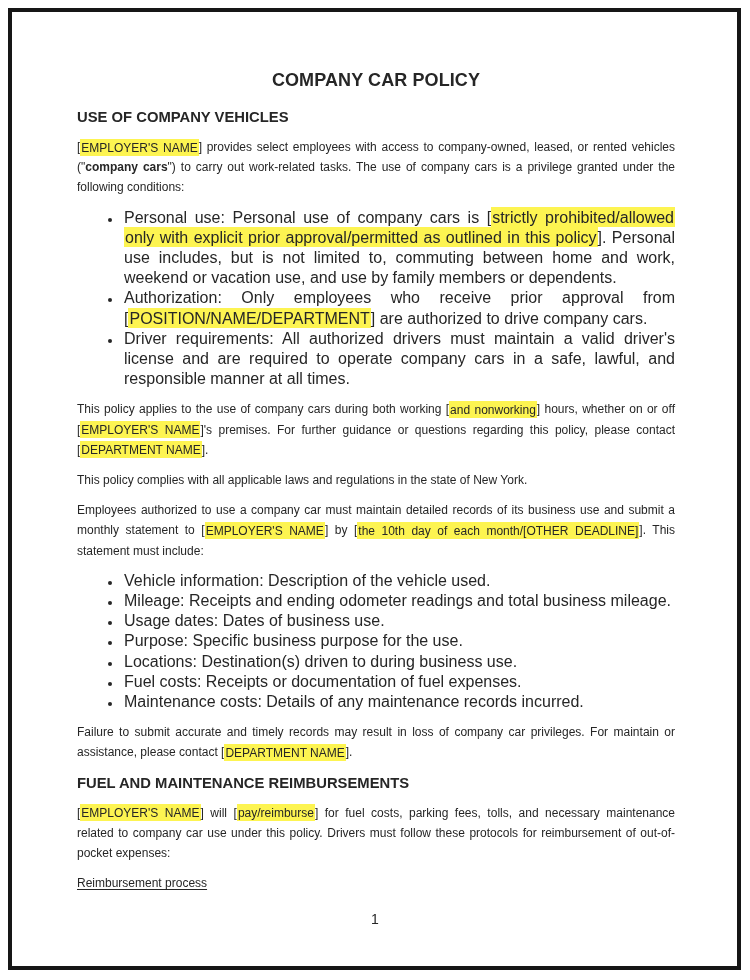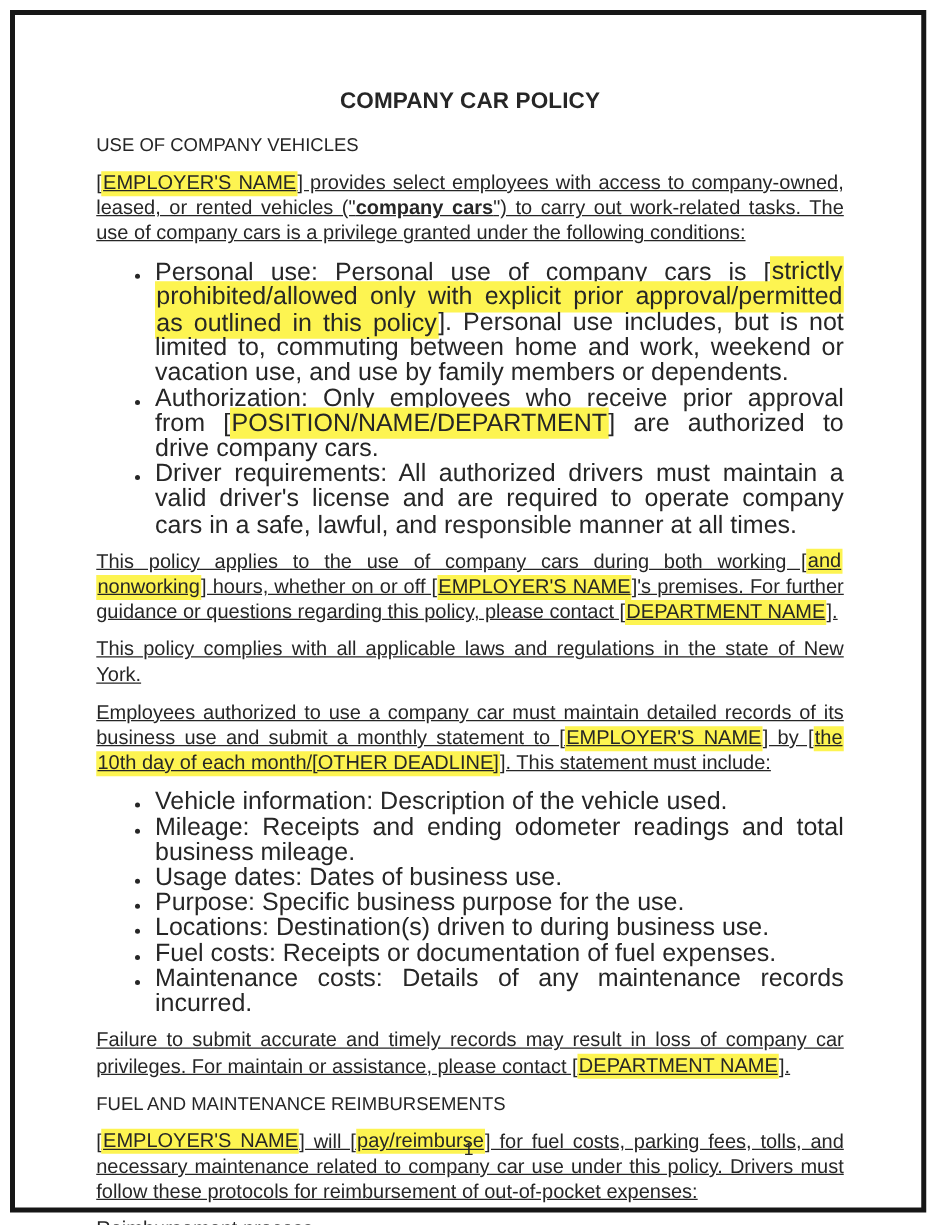--- a/index.html
+++ b/index.html
@@ -24,37 +24,36 @@
   }
   .doc-title {
     text-align: center;
     font-weight: bold;
     font-size: 18px;
     margin: 0 0 16px 0;
     letter-spacing: 0.1px;
   }
   h2.section-heading {
     font-size: 14.8px;
-    font-weight: normal;
+    font-weight: bold;
     margin: 0 0 10px 0;
     line-height: 20px;
   }
   p.para {
-    font-size: 16px;
+    font-size: 12px;
     line-height: 20.2px;
     margin: 0 0 10px 0;
     text-align: justify;
-    text-decoration: underline;
   }
   ul.bullet-list {
     margin: 0 0 10px 0;
     padding: 0 0 0 45px;
   }
   ul.bullet-list li {
-    font-size: 20px;
+    font-size: 16px;
     line-height: 20.2px;
     text-align: justify;
     padding-left: 2px;
   }
   ul.bullet-list li::marker { font-size: 12px; }
   .hl {
     background: #fdf451;
     padding: 1.5px 1px;
     box-decoration-break: clone;
     -webkit-box-decoration-break: clone;

